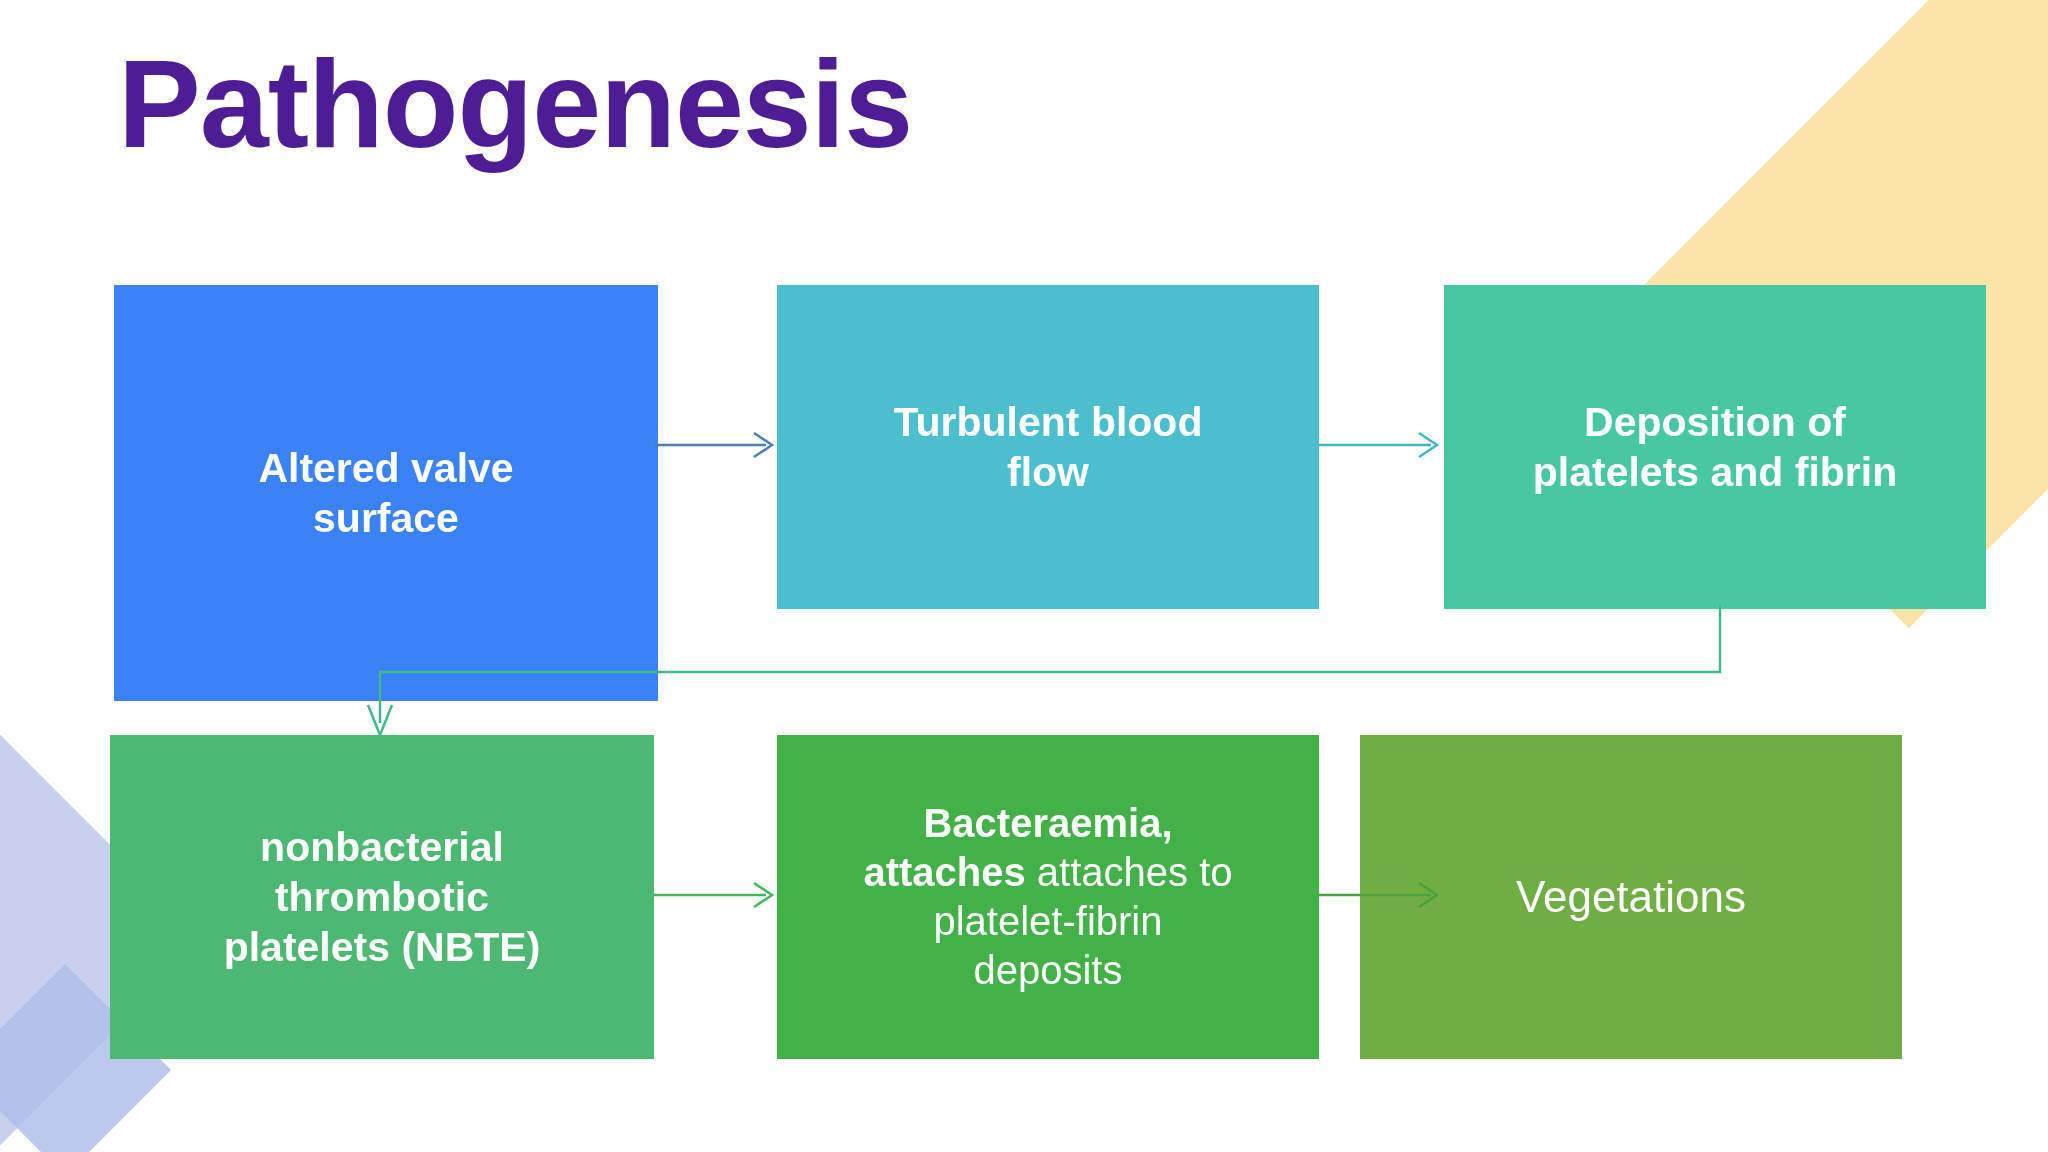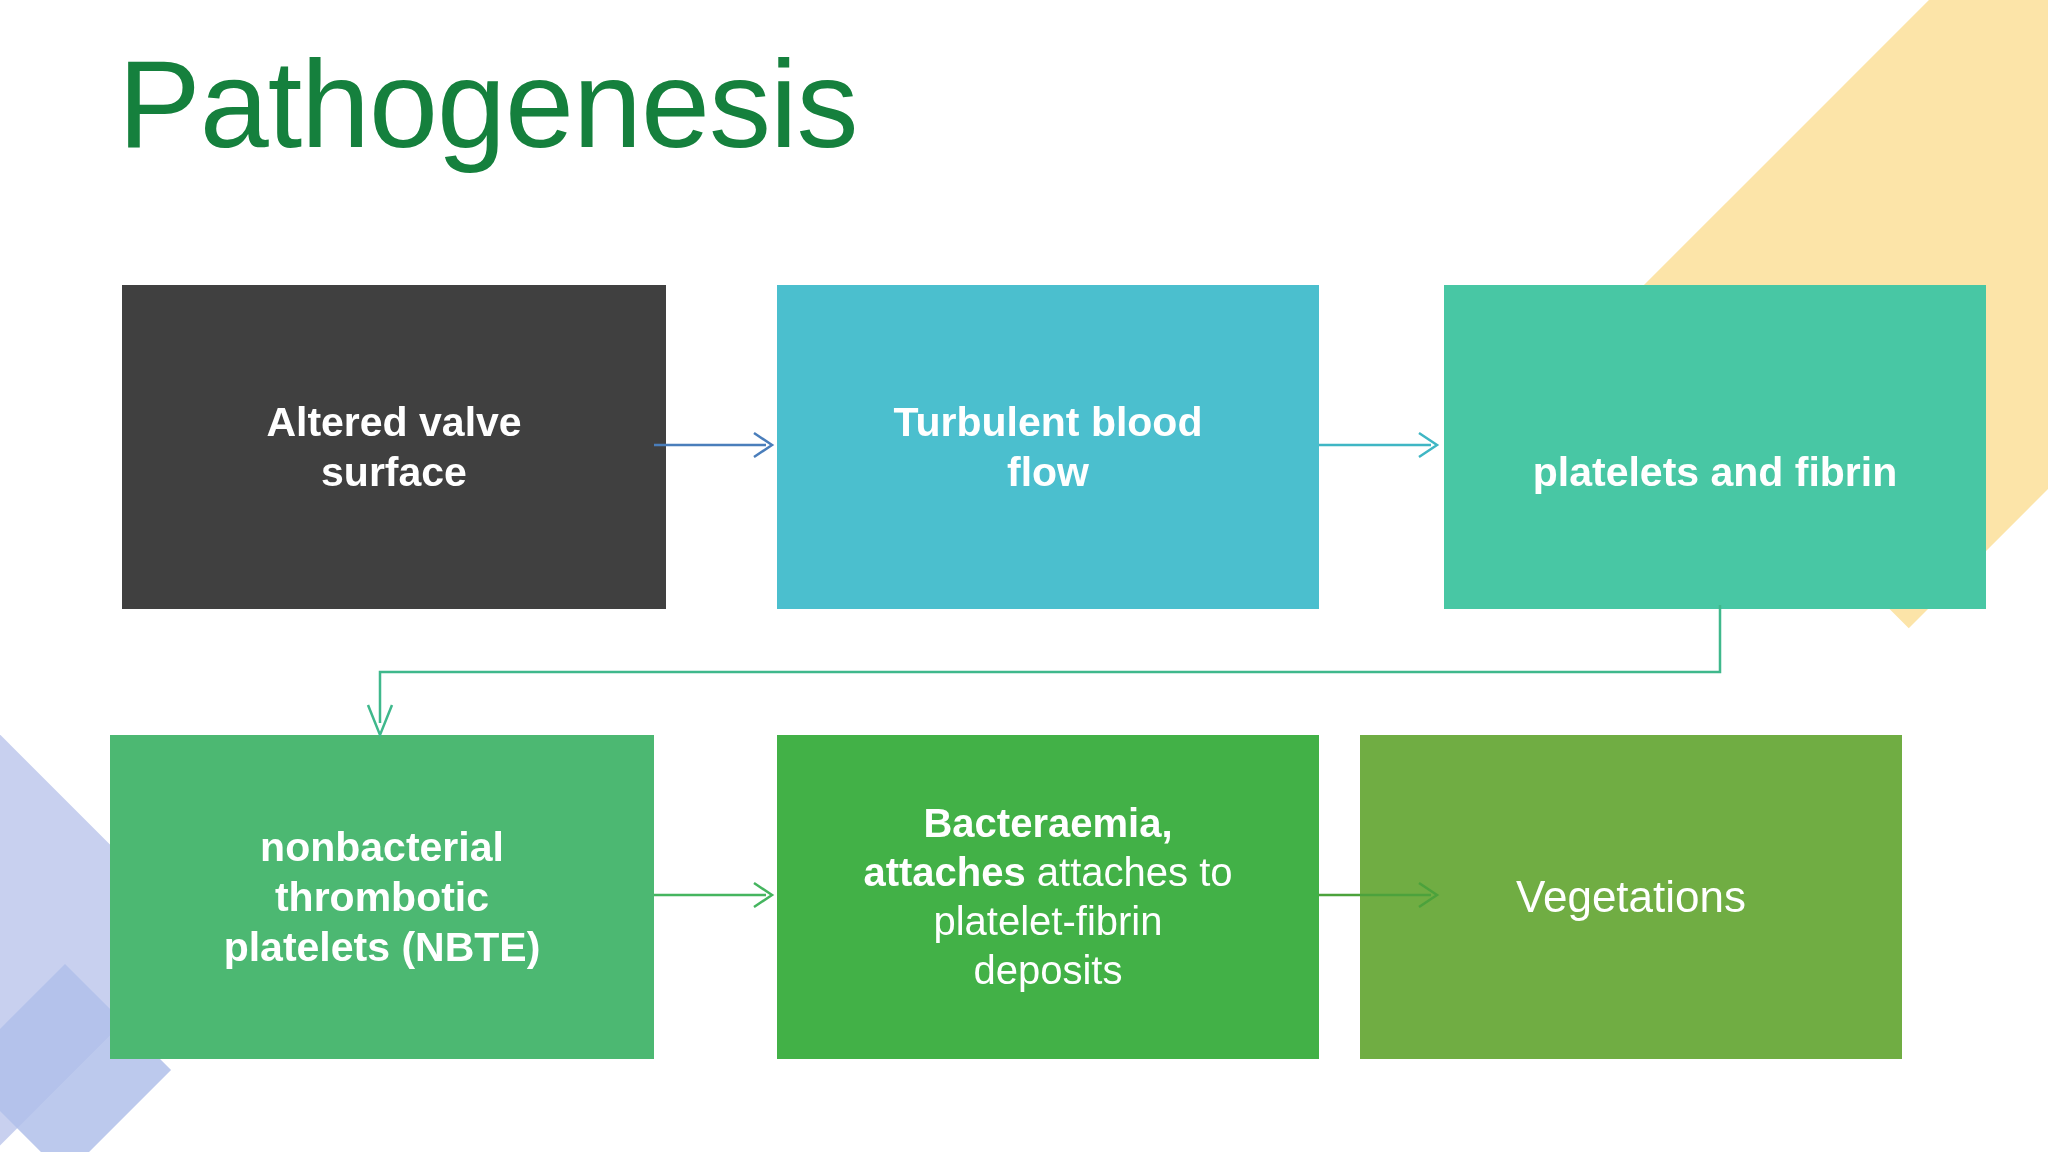--- a/index.html
+++ b/index.html
@@ -49,23 +49,23 @@
     transform: rotate(45deg);
   }
 
   
   #page-title {
     position: absolute;
     left: 118px;
     top: 42px;
     font-size: 124px;
     line-height: 1.0;
-    font-weight: 400;
+    font-weight: 700;
     letter-spacing: -1px;
-    color: #15803d;
+    color: #4c1d95;
     white-space: nowrap;
   }
 
   
   .flow-box {
     position: absolute;
     display: flex;
     align-items: center;
     justify-content: center;
     text-align: center;
@@ -75,22 +75,22 @@
   }
   .flow-box .box-text {
     width: 100%;
     font-size: 41px;
     line-height: 1.22;
   }
   .bold   { font-weight: 700; }
   .light  { font-weight: 400; }
 
   #box-altered-valve-surface {
-    left: 122px;  top: 285px;  width: 544px;  height: 324px;
-    background: #404040;
+    left: 114px;  top: 285px;  width: 544px;  height: 416px;
+    background: #3b82f6;
   }
   #box-turbulent-blood-flow {
     left: 777px;  top: 285px;  width: 542px;  height: 324px;
     background: #4BBFCE;
   }
   #box-deposition-platelets-fibrin {
     left: 1444px; top: 285px;  width: 542px;  height: 324px;
     background: #48C7A4;
   }
   #box-nbte {
@@ -140,21 +140,21 @@
 
   <div class="flow-box" id="box-turbulent-blood-flow">
     <div class="box-text">
       <span class="bold">Turbulent blood</span><br>
       <span class="bold">flow</span>
     </div>
   </div>
 
   <div class="flow-box" id="box-deposition-platelets-fibrin">
     <div class="box-text">
-      <br>
+      <span class="bold">Deposition of</span><br>
       <span class="bold">platelets and fibrin</span>
     </div>
   </div>
 
   <div class="flow-box" id="box-nbte">
     <div class="box-text">
       <span class="bold">nonbacterial</span><br>
       <span class="bold">thrombotic</span><br>
       <span class="bold">platelets (NBTE)</span>
     </div>

